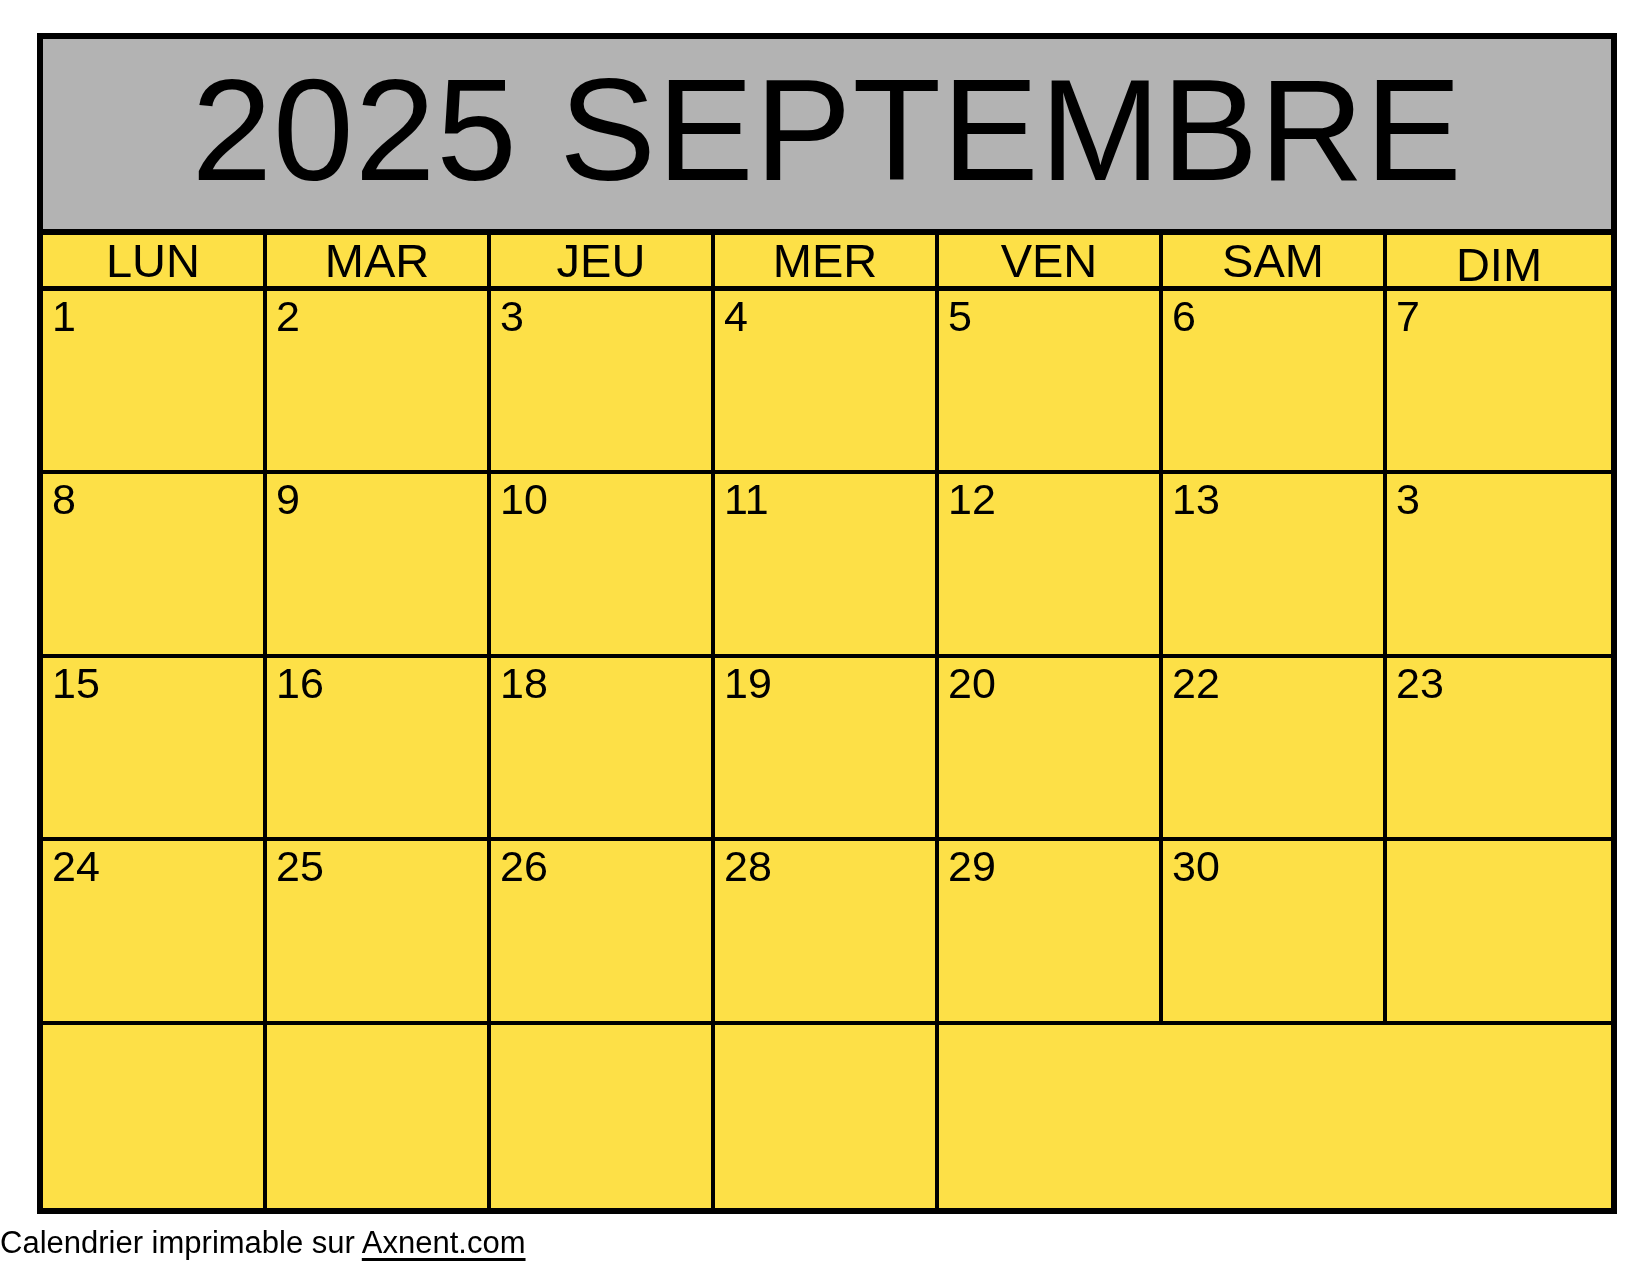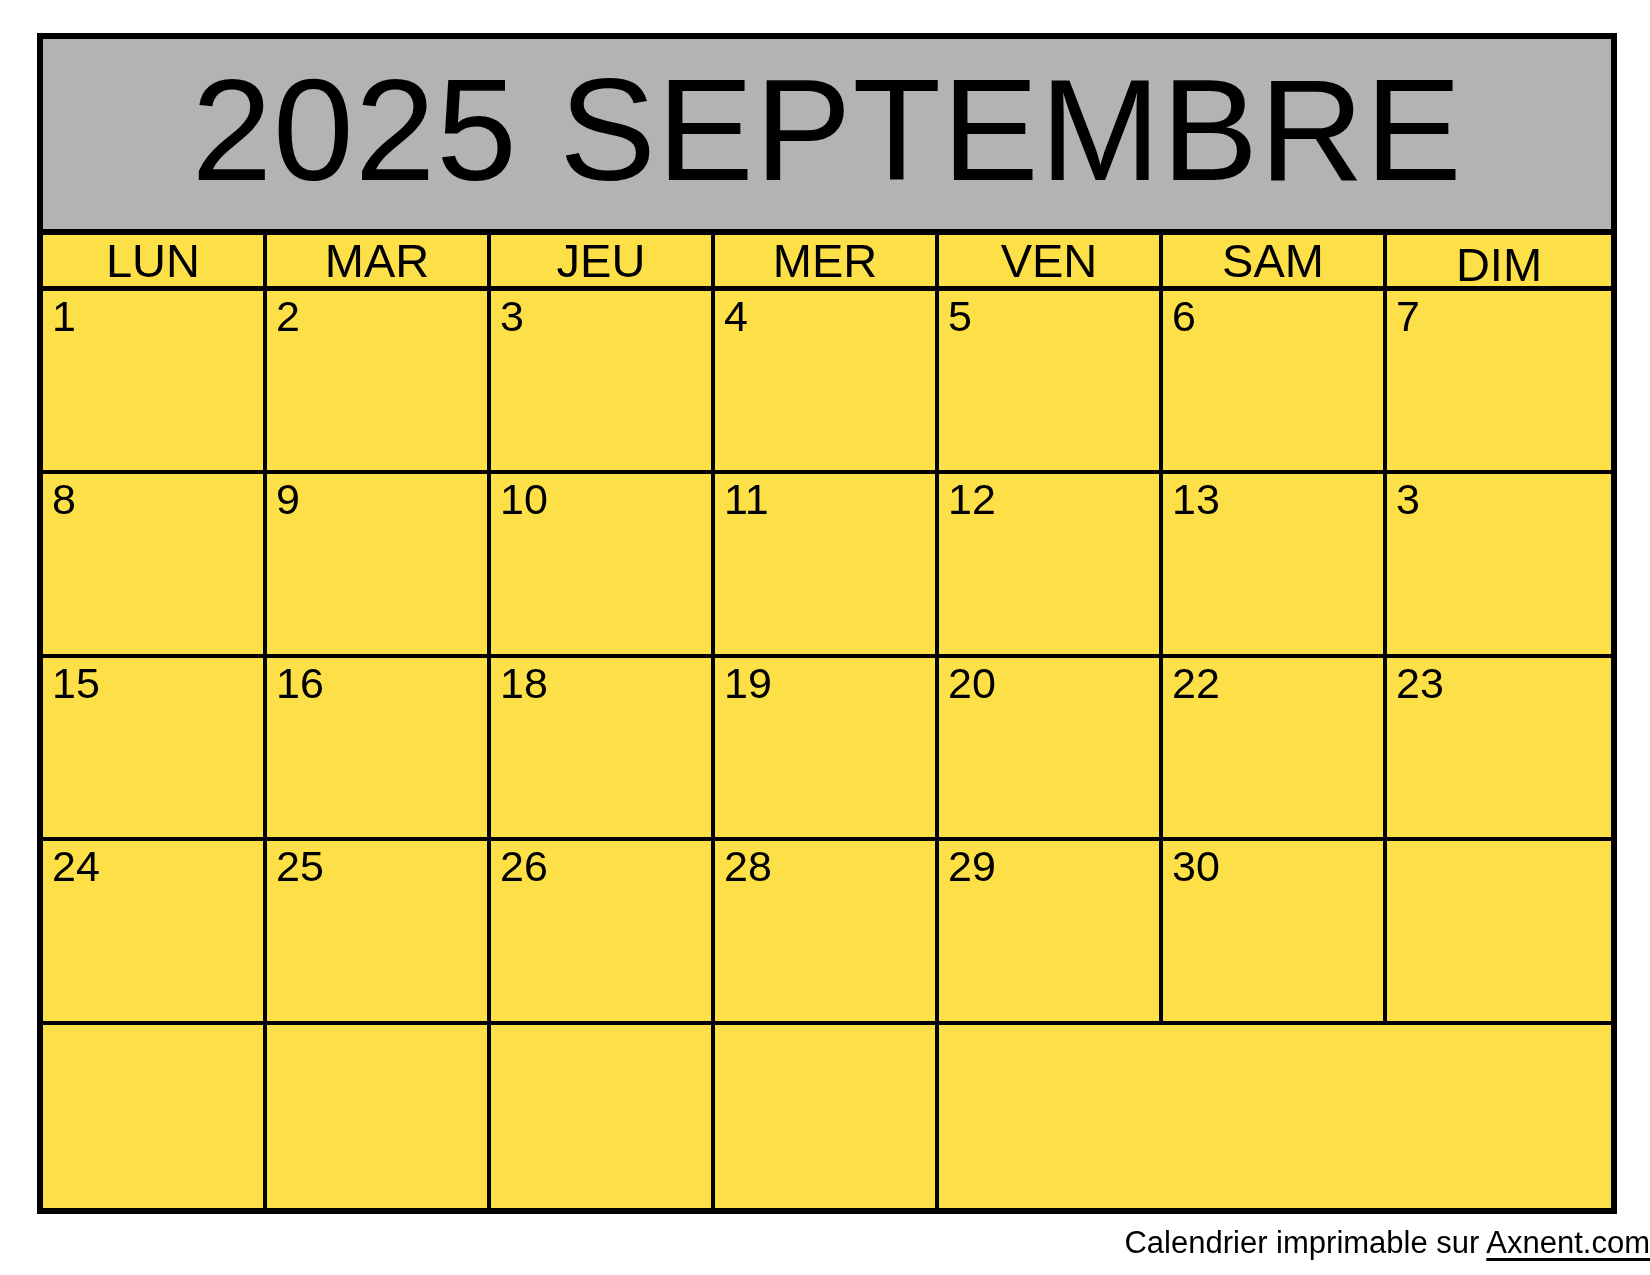--- a/index.html
+++ b/index.html
@@ -67,21 +67,21 @@
   .day-cell:nth-child(n+29) { border-bottom: none; }
   .day-number {
     font-size: 43px;
     line-height: 1.1;
     display: inline-block;
   }
   .footer {
     position: absolute;
     left: 0; top: 1224px;
     width: 1650px;
-    text-align: right;
+    text-align: left;
     font-size: 31px;
     line-height: 1.2;
   }
   .footer-link {
     color: #000000;
     text-decoration: underline;
     text-underline-offset: 5px;
     cursor: pointer;
   }
 </style>

